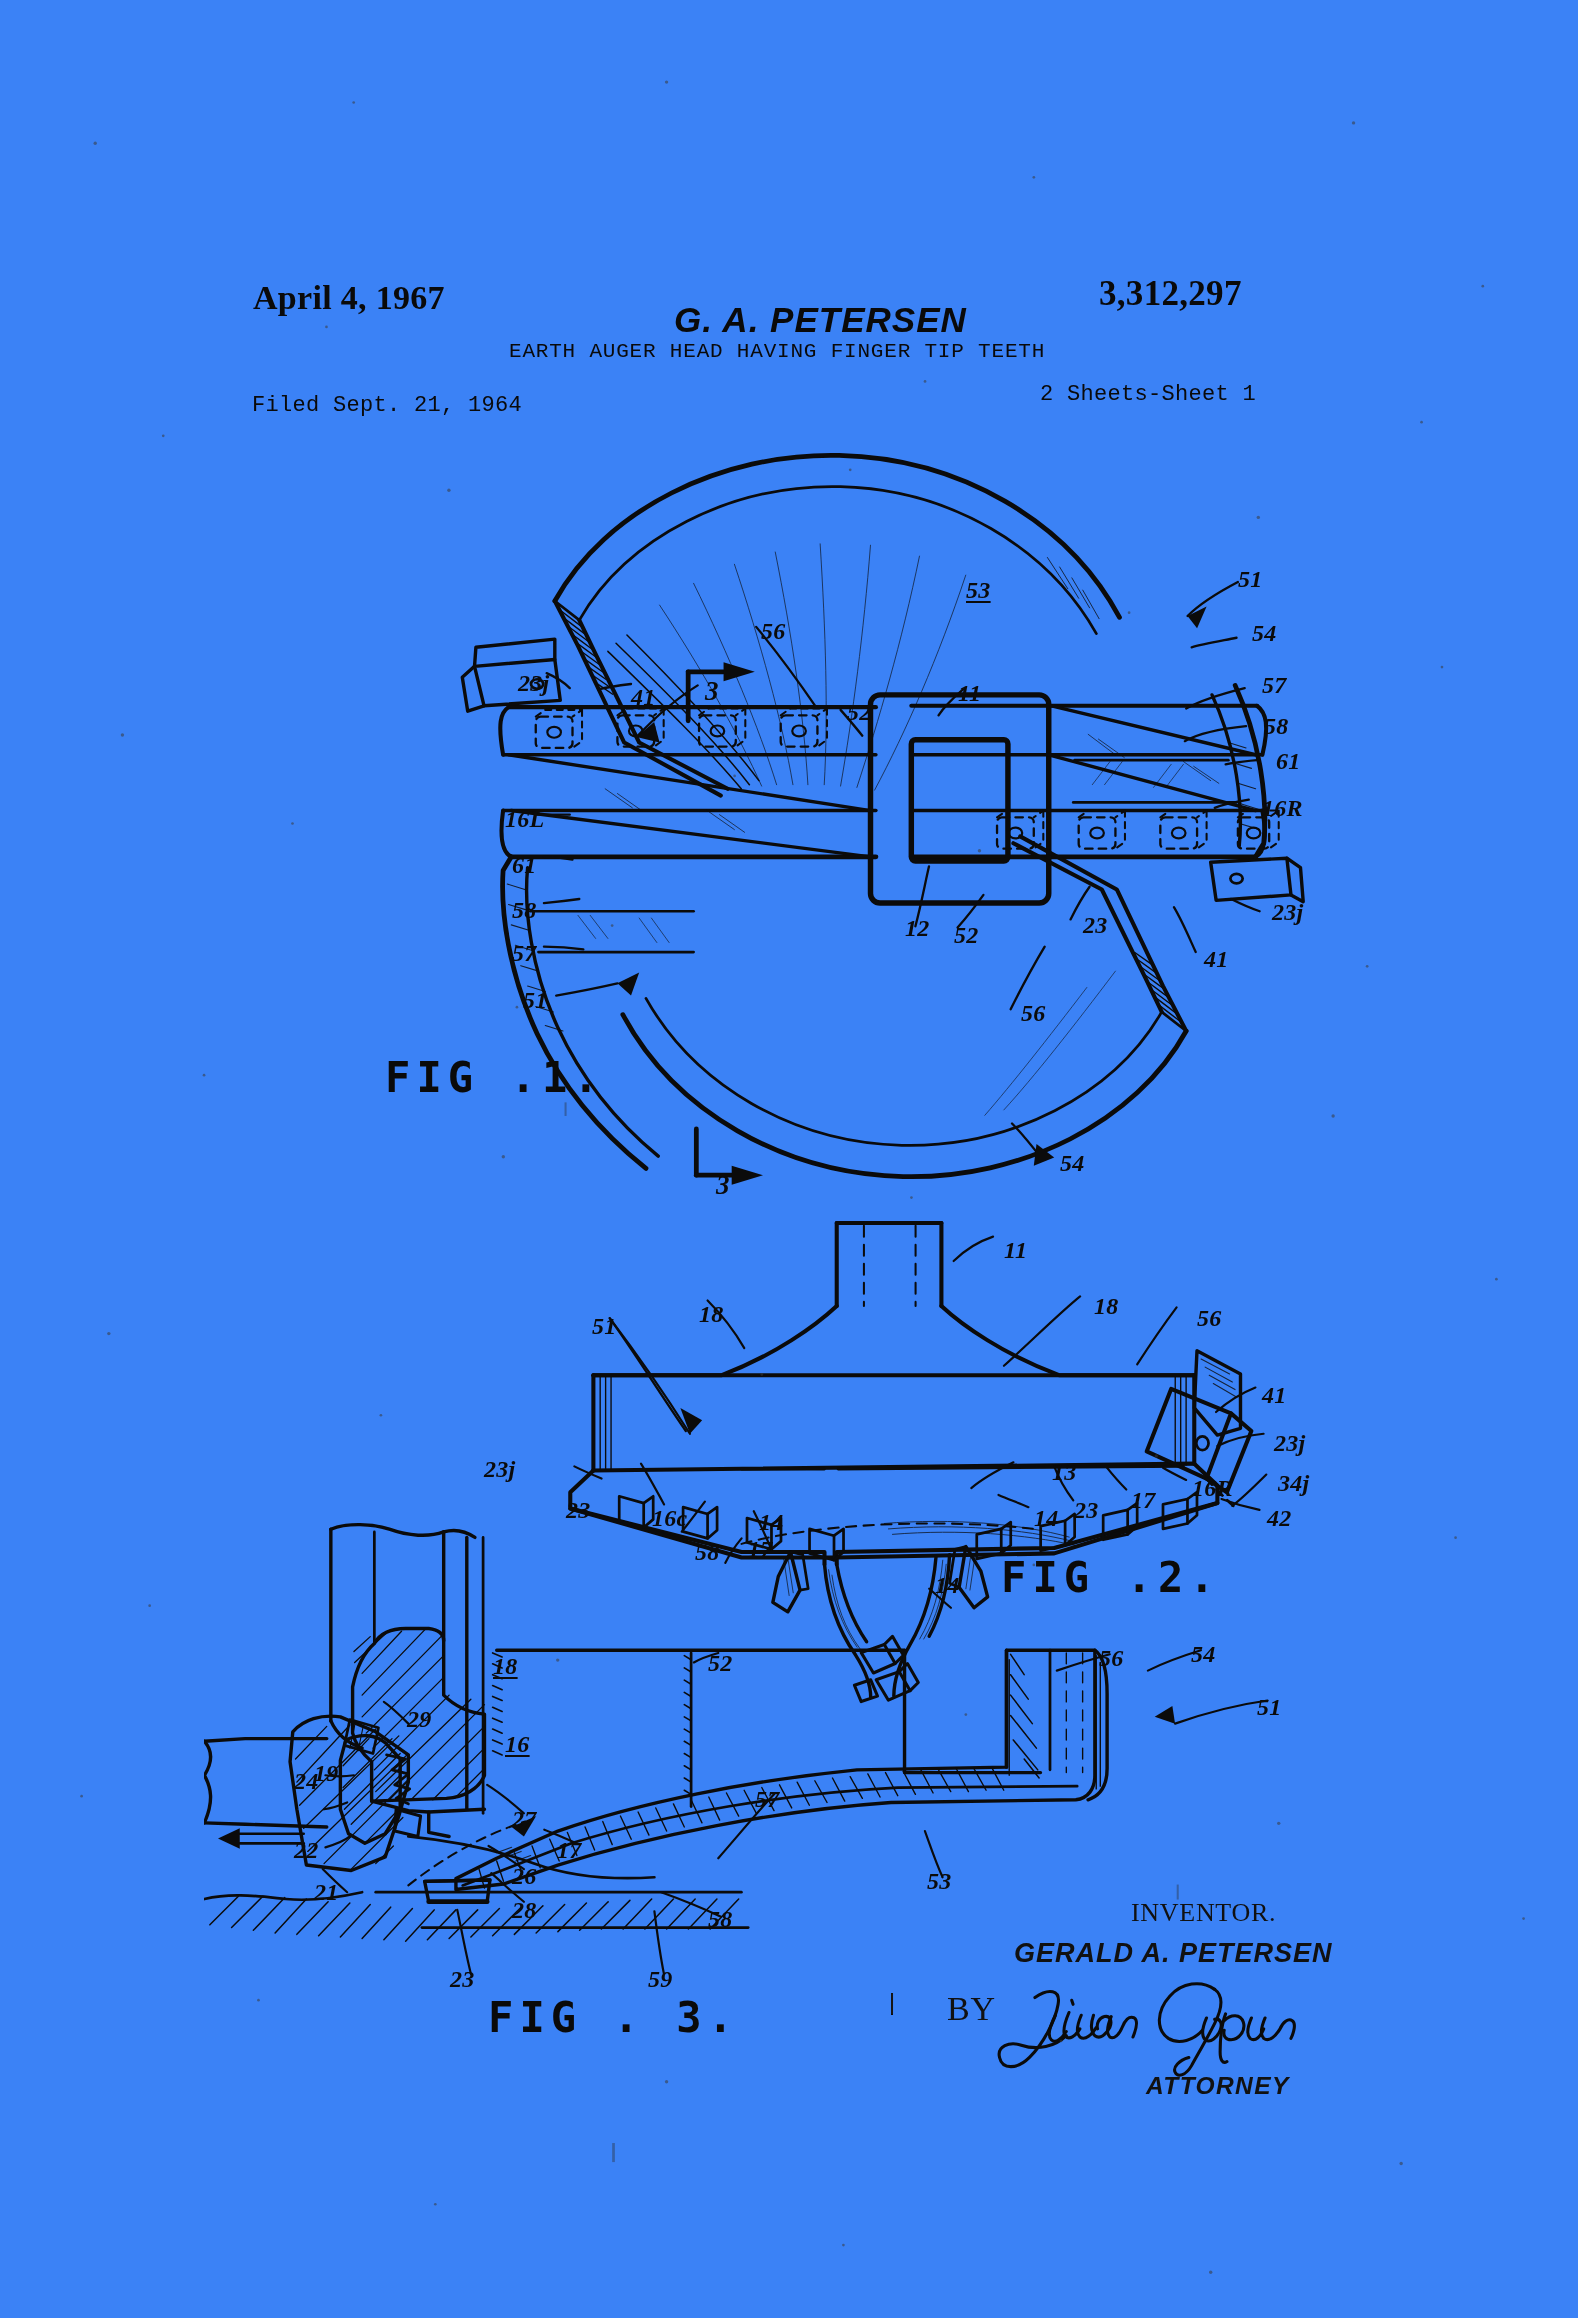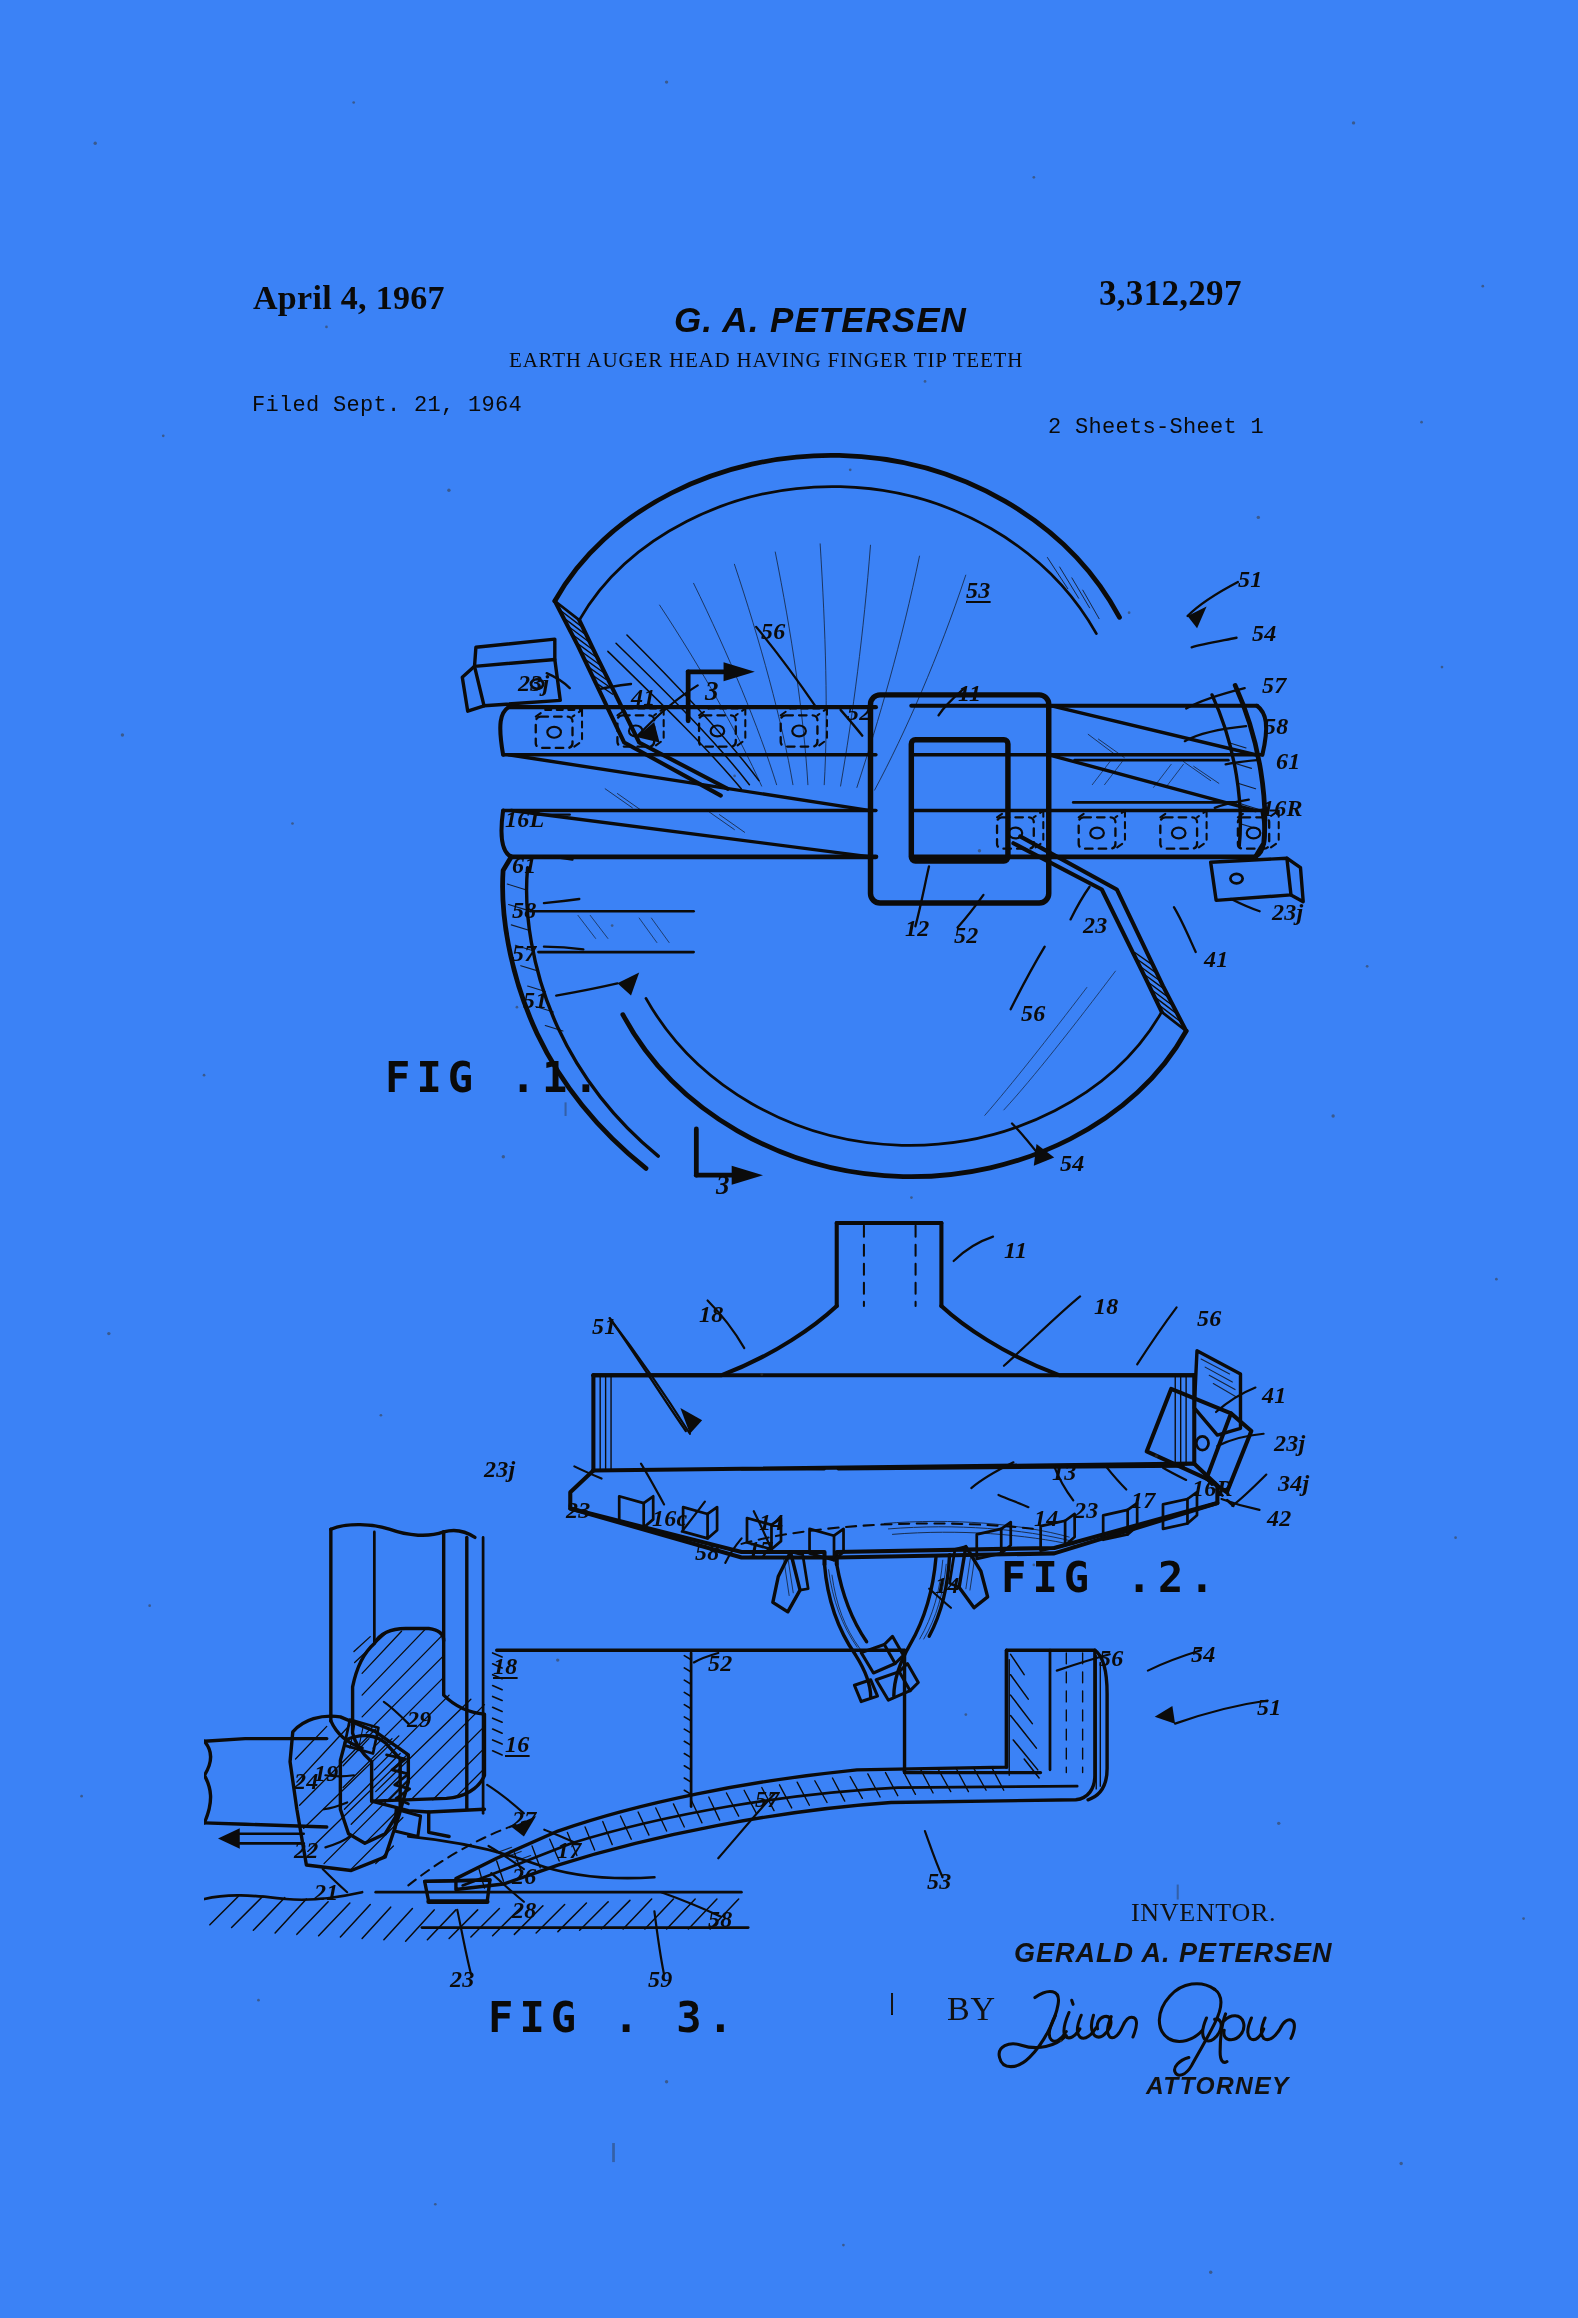--- a/index.html
+++ b/index.html
@@ -48,37 +48,36 @@
     font-style: italic;
   }
   #hdr-patno {
     left: 1099px; top: 274px;
     font-family: "Liberation Serif", serif;
     font-weight: bold;
     font-size: 35px;
     letter-spacing: 0.3px;
   }
   #hdr-title {
-    left: 509px; top: 348px;
-    font-family: Liberation Serif, serif;
+    left: 509px; top: 340px;
+    font-family: Liberation Mono, monospace;
     font-size: 21px;
     letter-spacing: 0.8px;
   }
   #hdr-filed {
     left: 252px; top: 393px;
     font-family: "Liberation Mono", monospace;
     font-size: 22px;
     letter-spacing: 0.3px;
   }
   #hdr-sheet {
-    left: 1040px; top: 415px;
+    left: 1040px; top: 382px;
     font-family: "Liberation Mono", monospace;
     font-size: 22px;
     letter-spacing: 0.3px;
-    margin-left: 8px;
   }
   
   .figcap {
     position: absolute;
     white-space: nowrap;
     font-family: "DejaVu Sans Mono", monospace;
     font-weight: bold;
     font-size: 42px;
     letter-spacing: 6.1px;
     color: #0a0a0a;

